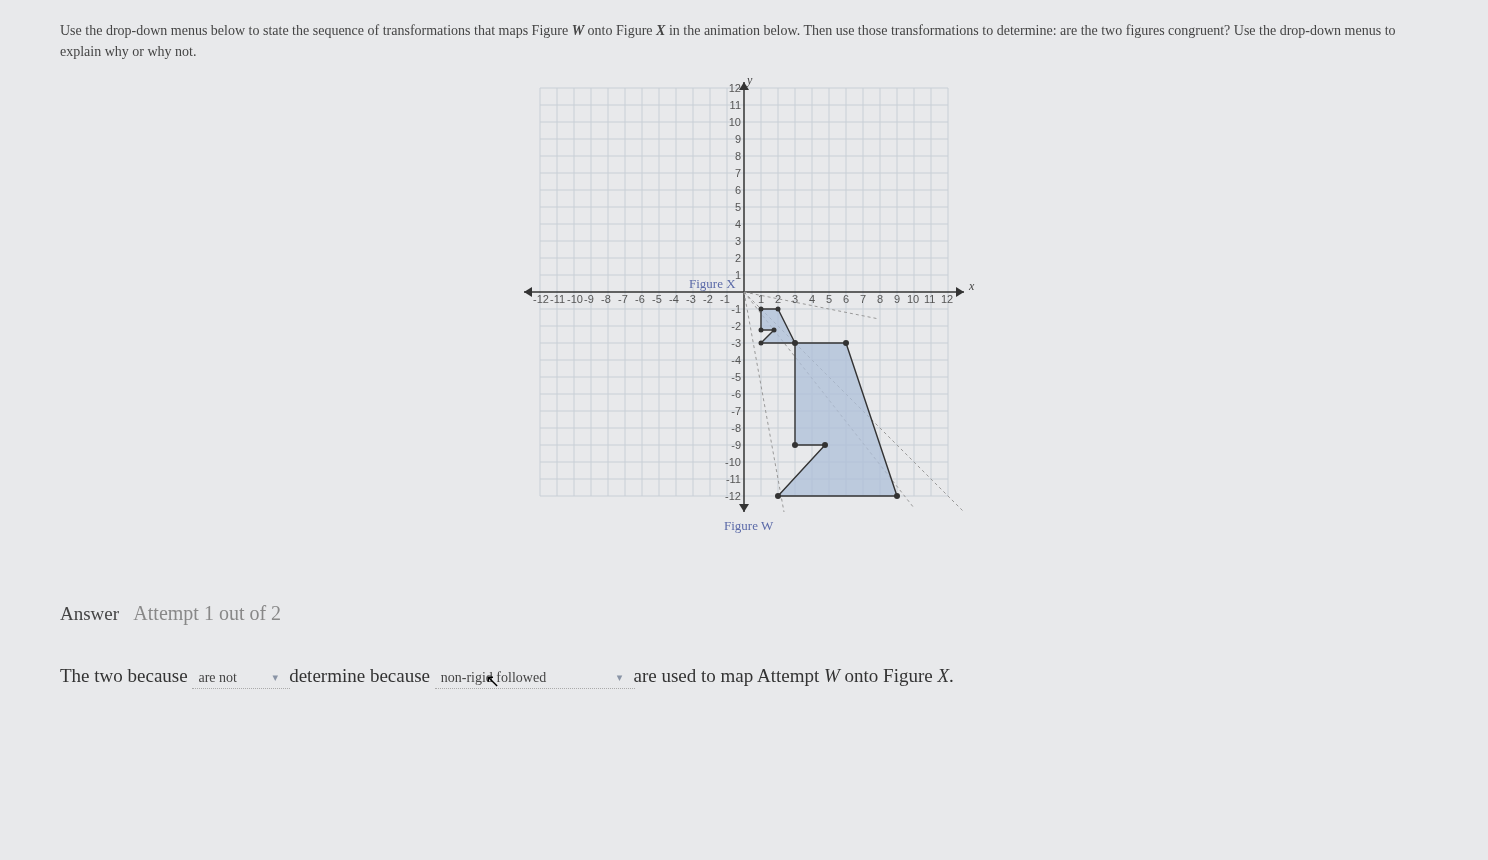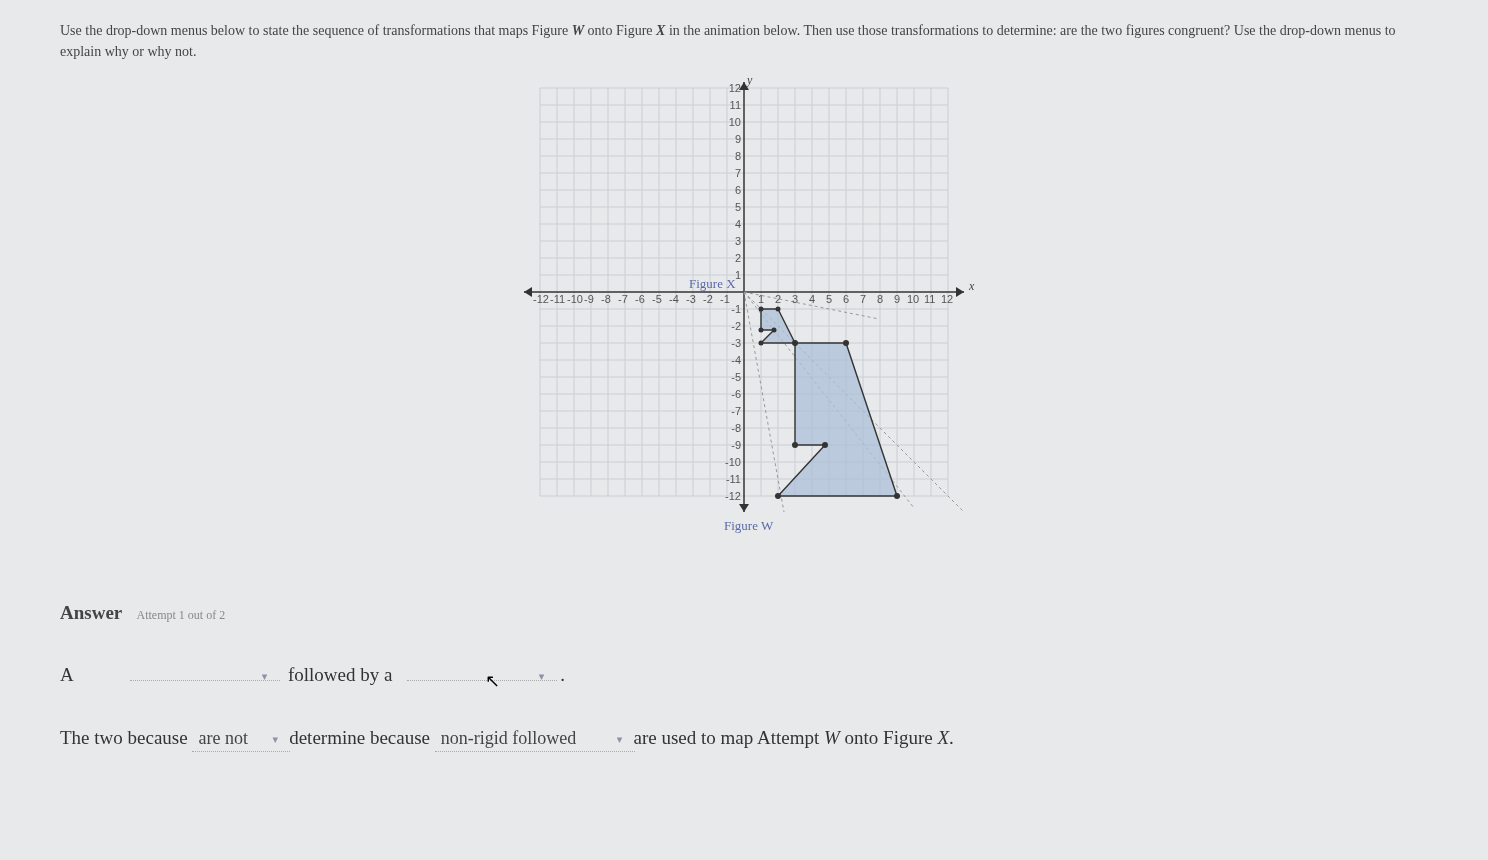--- a/index.html
+++ b/index.html
@@ -2,25 +2,25 @@
 <html><head>
 <meta charset="utf-8">
 <style>
   html,body{margin:0;padding:0;width:1488px;height:860px;background:#e8e9eb;font-family:Georgia,serif;color:#333;overflow:hidden}
   .page{padding:20px 60px 0 60px}
   .prompt{font-size:14px;line-height:1.5;color:#444}
   .prompt b{font-style:italic}
   .graph-wrap{display:flex;justify-content:center;margin-top:10px}
   svg{display:block}
   .ans-row{margin-top:50px;font-size:19px;color:#555}
-  .ans-label{font-weight:bold;color:#444}
-  .attempt{color:#888;font-size:12px}
+  .ans-label{font-weight:normal;color:#444}
+  .attempt{color:#888;font-size:20px}
   .line2{margin-top:40px;font-size:19px;color:#333}
   .line3{margin-top:40px;font-size:19px;color:#333}
-  .dd{display:inline-block;min-width:120px;border:none;background:transparent;color:#444;font-size:18px;font-family:Georgia,serif;padding:2px 24px 2px 6px;cursor:pointer;position:relative;border-bottom:1px dotted #aaa}
+  .dd{display:inline-block;min-width:120px;border:none;background:transparent;color:#444;font-size:14px;font-family:Georgia,serif;padding:2px 24px 2px 6px;cursor:pointer;position:relative;border-bottom:1px dotted #aaa}
   .dd.small{min-width:24px;padding-right:20px}
   .chev{display:inline-block;width:12px;margin-left:-18px;color:#8a94a6;font-size:11px;vertical-align:middle;pointer-events:none}
   .cursor{position:absolute;left:485px;top:670px;font-size:18px;color:#000}
   .tick-label{font:11px Arial,sans-serif;fill:#555}
   .axis-label{font:italic 12px Georgia,serif;fill:#444}
   .fig-label{font:13px Georgia,serif;fill:#5b6aa8}
   .gridline{stroke:#c8cfd6;stroke-width:1}
   .axisline{stroke:#333;stroke-width:1.5}
   .shape{fill:#aebfd8;fill-opacity:.75;stroke:#333;stroke-width:1.4;stroke-linejoin:round}
   .ray{stroke:#999;stroke-dasharray:3 3;stroke-width:1}
@@ -183,28 +183,20 @@
           <text class="tick-label" text-anchor="end" x="257" y="20">12</text>
         </g>
     </svg>
   </div>
 
   <div class="ans-row">
     <span class="ans-label">Answer</span>
     &nbsp;&nbsp;<span class="attempt">Attempt 1 out of 2</span>
   </div>
 
-  <div class="line2">
-    <span>A</span>
-    &nbsp;&nbsp;&nbsp;&nbsp;&nbsp;&nbsp;&nbsp;&nbsp;&nbsp;&nbsp;
-    <span class="dd"></span><span class="chev">▾</span>
-    &nbsp;&nbsp;<span>followed by a</span>&nbsp;&nbsp;
-    <span class="dd"></span><span class="chev">▾</span>
-    &nbsp;.
-  </div>
 
   <div class="line3">
     <span>The two because </span>
     <span class="dd small" style="min-width:72px">are not</span><span class="chev">▾</span>
     <span> determine because </span>
     <span class="dd" style="min-width:170px">non-rigid followed</span><span class="chev">▾</span>
     <span> are used to map Attempt </span><i>W</i><span> onto Figure </span><i>X</i><span>.</span>
   </div>
 </div>
 

